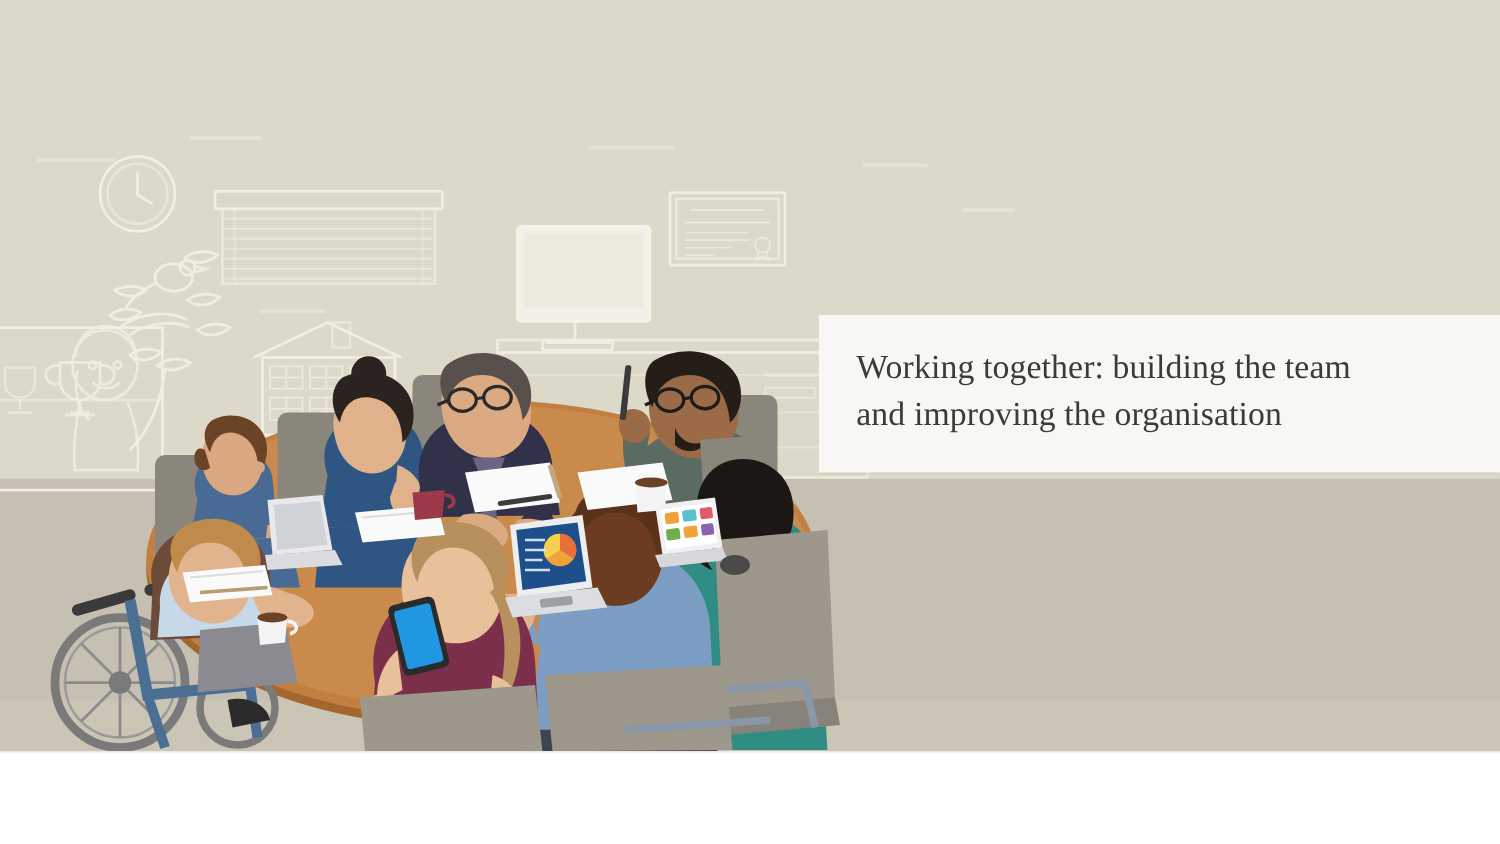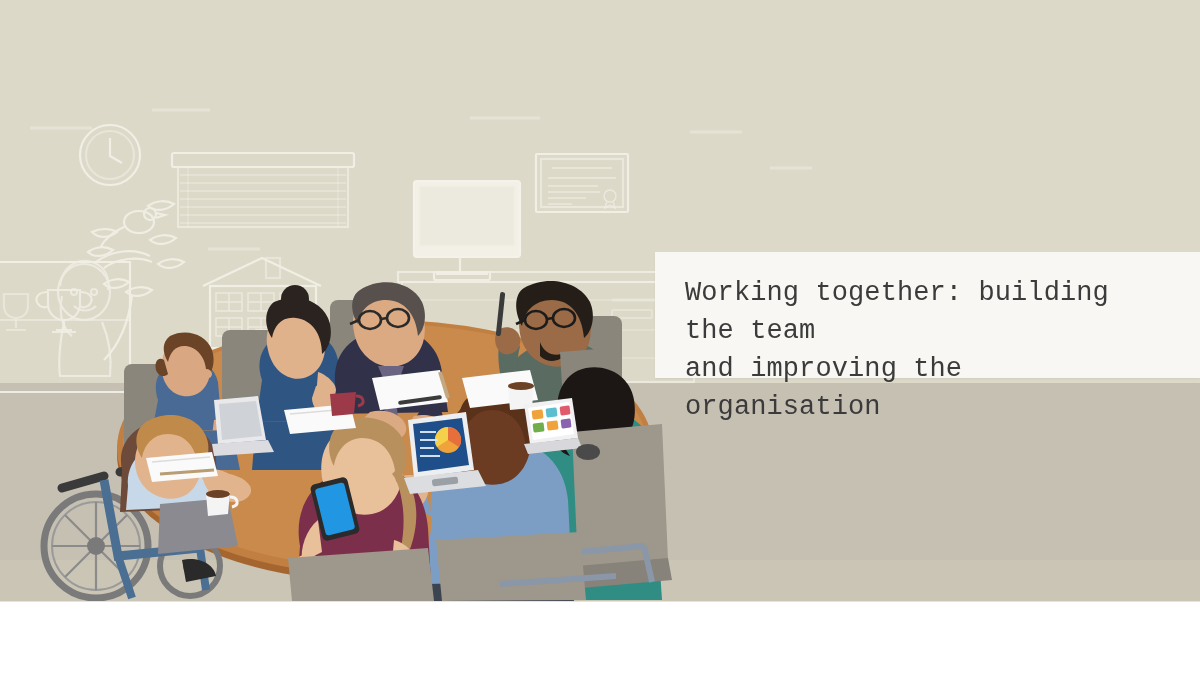--- a/index.html
+++ b/index.html
@@ -59,21 +59,21 @@
     left: 655px;
     top: 252px;
     width: 545px;
     height: 126px;
     background: #f8f7f3;
     box-sizing: border-box;
     padding: 22px 26px 0 30px;
     box-shadow: 0 1px 2px rgba(0,0,0,0.06);
   }
   #title-text {
-    font-family: Liberation Mono, monospace;
+    font-family: Liberation Serif, serif;
     font-size: 27px;
     line-height: 38px;
     color: #3b3b3b;
     letter-spacing: 0.1px;
     font-weight: 400;
     white-space: pre-line;
   }
 
   
   #controlbar {

